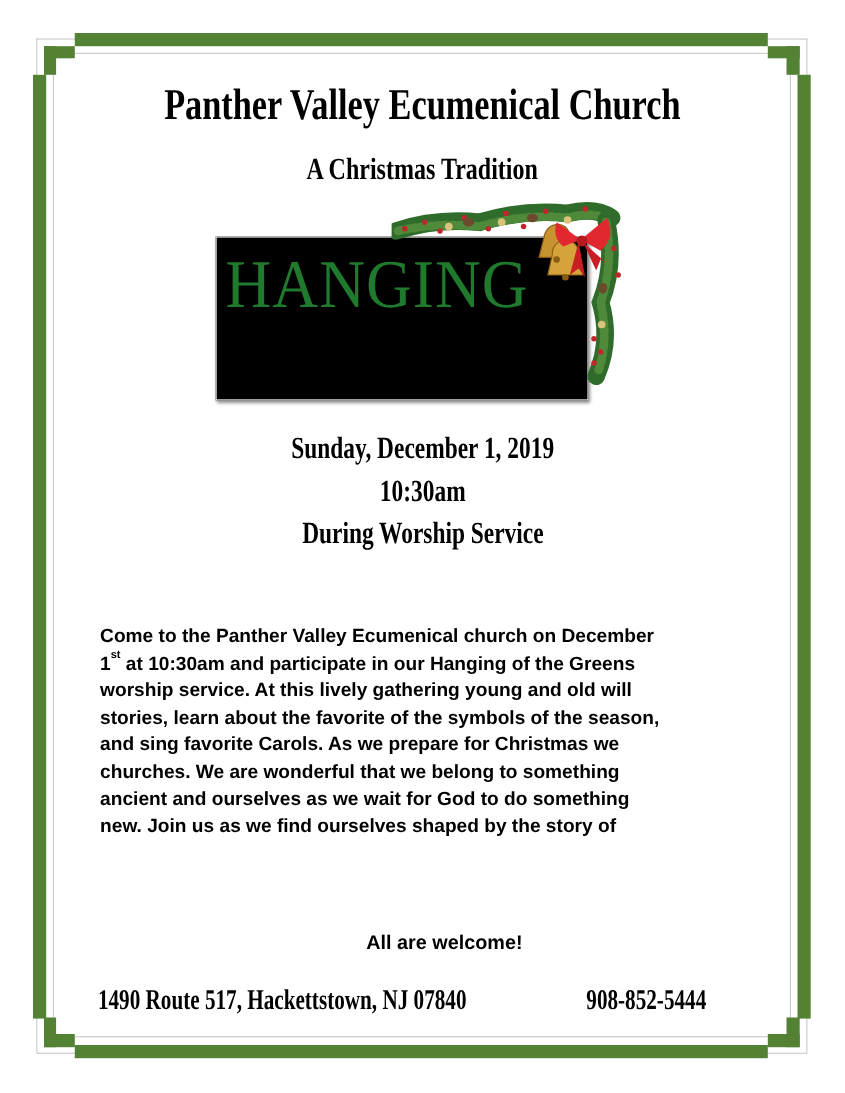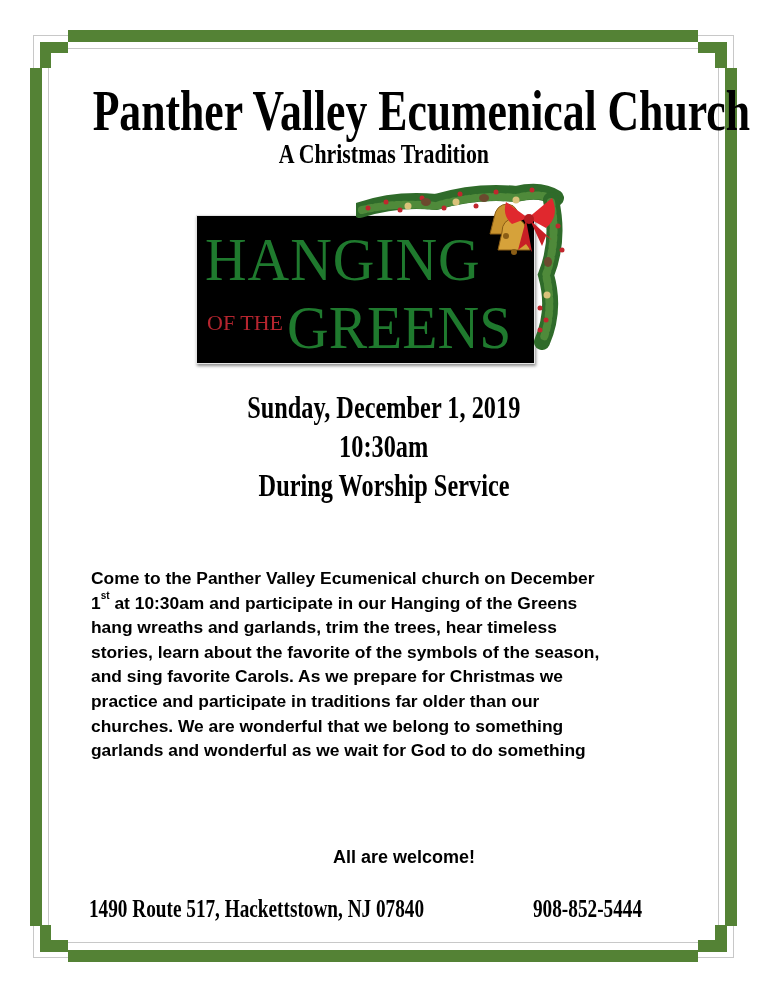--- a/index.html
+++ b/index.html
@@ -1,25 +1,25 @@
 <!DOCTYPE html>
 <html><head>
 <meta charset="utf-8">
 <style>
   html, body { margin:0; padding:0; background:#ffffff; }
   body { width:768px; height:994px; position:relative; overflow:hidden; font-family:"Liberation Sans", sans-serif; color:#000; }
   .g { position:absolute; background:#548235; }
   .l { position:absolute; background:#c8c8c8; }
   .cond { font-family:"Liberation Serif", serif; font-weight:bold; display:inline-block; transform-origin:center; white-space:nowrap; }
   .center-line { position:absolute; left:0; width:768px; text-align:center; }
-  .title { top:86px; font-size:56px; line-height:50px; }
+  .title { top:70px; font-size:40px; line-height:50px; }
   .title .cond { transform:scaleX(0.78); letter-spacing:0px; }
   .subtitle { top:134px; font-size:28px; line-height:40px; }
   .subtitle .cond { transform:scaleX(0.78); }
-  .date { top:388px; font-size:32px; line-height:38px; }
+  .date { top:388px; font-size:28px; line-height:38px; }
   .date .cond { transform:scaleX(0.76); }
   .logo-card { position:absolute; left:196px; top:215px; width:337px; height:147px; background:#000000; box-shadow:1px 2px 3px rgba(0,0,0,0.45); border:1px solid #e4e4e4; }
   .logo-line1 { position:absolute; left:8px; top:10px; font-family:"Liberation Serif", serif; color:#1f7a2e; font-size:62px; line-height:66px; letter-spacing:1px; transform:scaleX(0.93); transform-origin:left; }
   .logo-line2 { position:absolute; left:10px; top:78px; font-family:"Liberation Serif", serif; }
   .logo-of { color:#b5252f; font-size:22px; display:inline-block; vertical-align:bottom; margin-bottom:24px; }
   .logo-greens { color:#1f7a2e; font-size:62px; line-height:66px; display:inline-block; margin-left:4px; transform:scaleX(0.93); transform-origin:left; }
   .garland { position:absolute; left:356px; top:180px; width:215px; height:170px; }
   .body-text { position:absolute; left:91px; top:566px; width:600px; font-weight:bold; font-size:17.4px; line-height:24.6px; white-space:nowrap; }
   .body-text div { height:24.6px; }
   .body-text sup { font-size:10px; vertical-align:top; line-height:12px; position:relative; top:-1px; }
@@ -62,23 +62,20 @@
 
 <div class="center-line title">
   <span class="cond">Panther Valley Ecumenical Church</span>
 </div>
 <div class="center-line subtitle">
   <span class="cond">A Christmas Tradition</span>
 </div>
 
 <div class="logo-card">
   <div class="logo-line1">HANGING</div>
-  <div class="logo-line2">
-    <span class="logo-of">OF THE</span><span class="logo-greens">GREENS</span>
-  </div>
 </div>
 
 <svg class="garland" viewBox="0 0 215 170" xmlns="http://www.w3.org/2000/svg">
 
   <path d="M4 30 Q40 18 80 22 Q120 10 160 14 Q185 8 200 18" stroke="#2f6b2a" stroke-width="16" fill="none" stroke-linecap="round"></path>
   <path d="M6 30 Q40 22 80 26 Q120 14 160 18 Q185 12 198 20" stroke="#4f8a3a" stroke-width="8" fill="none" stroke-linecap="round" stroke-dasharray="3 4"></path>
 
   <path d="M195 20 Q204 60 190 95 Q200 130 186 162" stroke="#2f6b2a" stroke-width="16" fill="none" stroke-linecap="round"></path>
   <path d="M195 22 Q202 60 190 95 Q198 130 187 160" stroke="#4f8a3a" stroke-width="8" fill="none" stroke-linecap="round" stroke-dasharray="3 4"></path>
 
@@ -130,26 +127,26 @@
 <div class="center-line date" style="top:427px;">
   <span class="cond">10:30am</span>
 </div>
 <div class="center-line date" style="top:466px;">
   <span class="cond">During Worship Service</span>
 </div>
 
 <div class="body-text">
   <div><span>Come to the Panther Valley Ecumenical church on December</span></div>
   <div><span>1</span><sup>st</sup><span> at 10:30am and participate in our Hanging of the Greens</span></div>
-  <div><span>hang wreaths and garlands, trim the trees, hear timeless</span></div>
+  <div><span>worship service. At this lively gathering young and old will</span></div>
   <div><span>stories, learn about the favorite of the symbols of the season,</span></div>
   <div><span>and sing favorite Carols. As we prepare for Christmas we</span></div>
-  <div><span>practice and participate in traditions far older than our</span></div>
   <div><span>churches. We are wonderful that we belong to something</span></div>
-  <div><span>garlands and wonderful as we wait for God to do something</span></div>
+  <div><span>ancient and ourselves as we wait for God to do something</span></div>
+  <div><span>new. Join us as we find ourselves shaped by the story of</span></div>
 </div>
 
 <div class="center-line welcome">All are welcome!</div>
 
 <div class="footer">
   <span class="cond addr">1490 Route 517, Hackettstown, NJ  07840</span>
   <span class="cond phone">908-852-5444</span>
 </div>
 
 </body></html>

